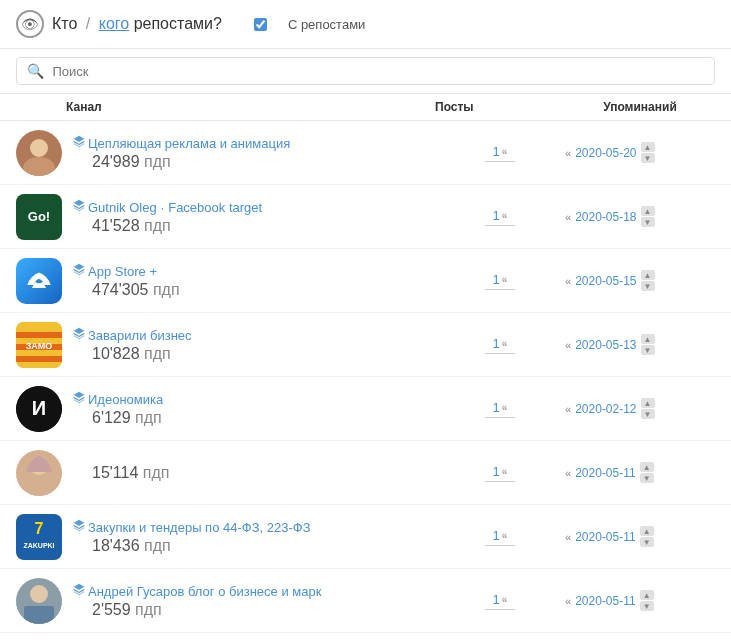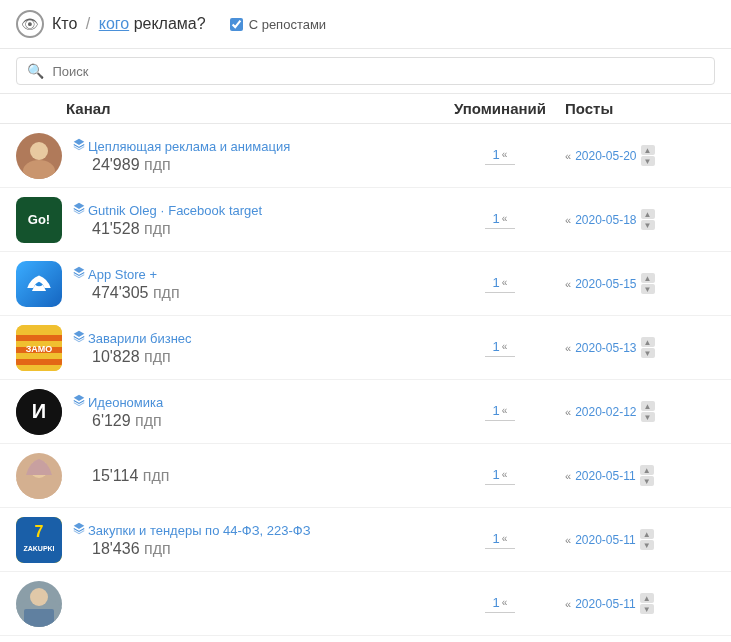--- a/index.html
+++ b/index.html
@@ -47,22 +47,22 @@
       text-decoration: underline;
       cursor: pointer;
     }
 
     .header-title .question {
       color: #333;
     }
 
     .checkbox-area {
       display: flex;
-      gap: 6px;
-      margin-left: 16px;
+      gap: 21px;
+      margin-left: 24px;
       color: #555;
       font-size: 13px;
     }
 
     .checkbox-area input {
       accent-color: #4a90d9;
     }
 
     .search-bar {
       padding: 8px 16px;
@@ -85,21 +85,21 @@
       font-size: 13px;
       color: #999;
       width: 200px;
     }
 
     .table-header {
       display: grid;
       grid-template-columns: 1fr 130px 150px;
       padding: 6px 16px;
       font-weight: bold;
-      font-size: 15px;
+      font-size: 12px;
       color: #333;
       border-bottom: 1px solid #e8e8e8;
     }
 
     .table-header .col-channel {
       padding-left: 50px;
     }
 
     .table-row {
       display: grid;
@@ -230,39 +230,39 @@
   </style>
 </head>
 <body>
 
 <div class="header">
   <div class="eye-icon">👁</div>
   <span class="header-title">
     <span>Кто</span>
     <span class="slash"> / </span>
     <span class="link">кого</span>
-    <span class="question"> <span>реклама?</span></span>
+    <span class="question"> <span>репостами?</span></span>
   </span>
   <div class="checkbox-area">
     <input type="checkbox" checked="" style="">
     <span>С репостами</span>
   </div>
 </div>
 
 <div class="search-bar">
   <div class="search-input-wrapper">
     <span style="color:#aaa;font-size:14px;">🔍</span>
     <input type="text" placeholder="Поиск" style="">
   </div>
 </div>
 
 <div class="table-header">
   <div class="col-channel">Канал</div>
+  <div>Посты</div>
   <div style="text-align:center;">Упоминаний</div>
-  <div>Посты</div>
 </div>
 
 <div id="table-body">
     <div class="table-row">
       <div class="channel-cell">
         <div class="avatar avatar-1" style="background: rgb(176, 122, 90);">
           <svg viewBox="0 0 46 46" width="46" height="46">
             <circle cx="23" cy="18" r="9" fill="#e8c9a0"></circle>
             <ellipse cx="23" cy="38" rx="16" ry="11" fill="#c9956e"></ellipse>
           </svg>
@@ -505,20 +505,31 @@
     </div>
     <div class="table-row">
       <div class="channel-cell">
         <div class="avatar avatar-8" style="background: rgb(139, 158, 168);">
           <svg viewBox="0 0 46 46" width="46" height="46">
             <circle cx="23" cy="46" r="30" fill="#8B9EA8"></circle>
             <circle cx="23" cy="16" r="9" fill="#e0c8a8"></circle>
             <rect x="8" y="28" width="30" height="18" fill="#6080a0" rx="2"></rect>
           </svg>
         </div>
+        <div class="channel-info">
+          <div class="channel-name-row">
+            <span><svg class="layers-svg" viewBox="0 0 16 16" fill="none">
+    <path d="M8 2L14 5.5L8 9L2 5.5Z" fill="#4a90d9" opacity="0.9"></path>
+    <path d="M2 8.5L8 12L14 8.5" stroke="#4a90d9" stroke-width="1.2" fill="none"></path>
+    <path d="M2 11L8 14.5L14 11" stroke="#4a90d9" stroke-width="1.2" fill="none" opacity="0.6"></path>
+  </svg></span>
+            <span class="channel-link">Андрей Гусаров блог о бизнесе и марк</span>
+          </div>
+          <div class="channel-sub"><span class="count">2'559</span> пдп</div>
+        </div>
       </div>
       <div class="mention-cell">
         <div class="mention-value">
           <span style="color:#4a90d9">1</span>
           <span style="font-size:10px;color:#888">«</span>
         </div>
         <div class="mention-line"></div>
       </div>
       <div class="posts-cell">
         <span style="color: rgb(136, 136, 136); font-size: 11px;">«</span>

